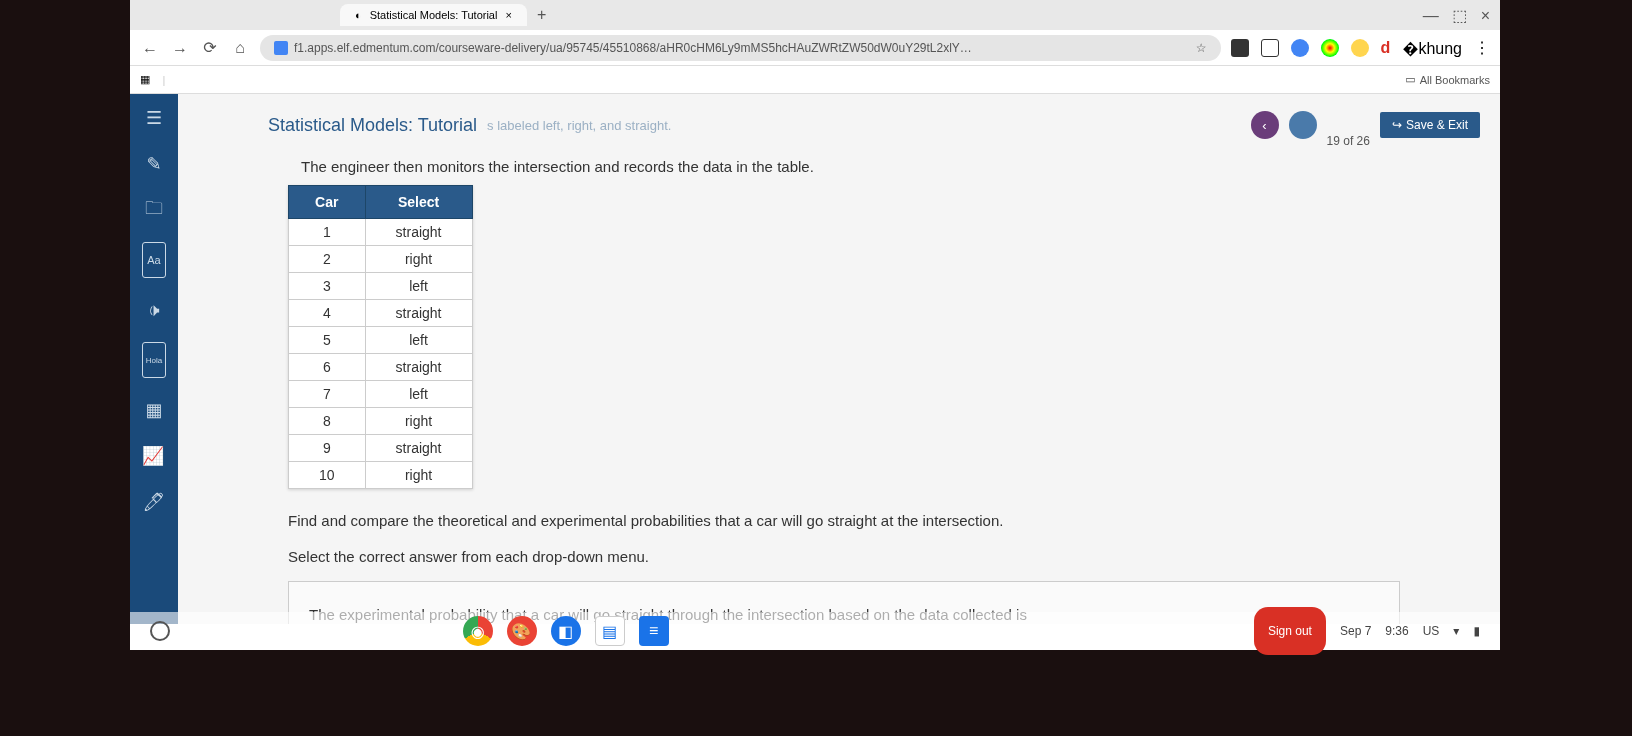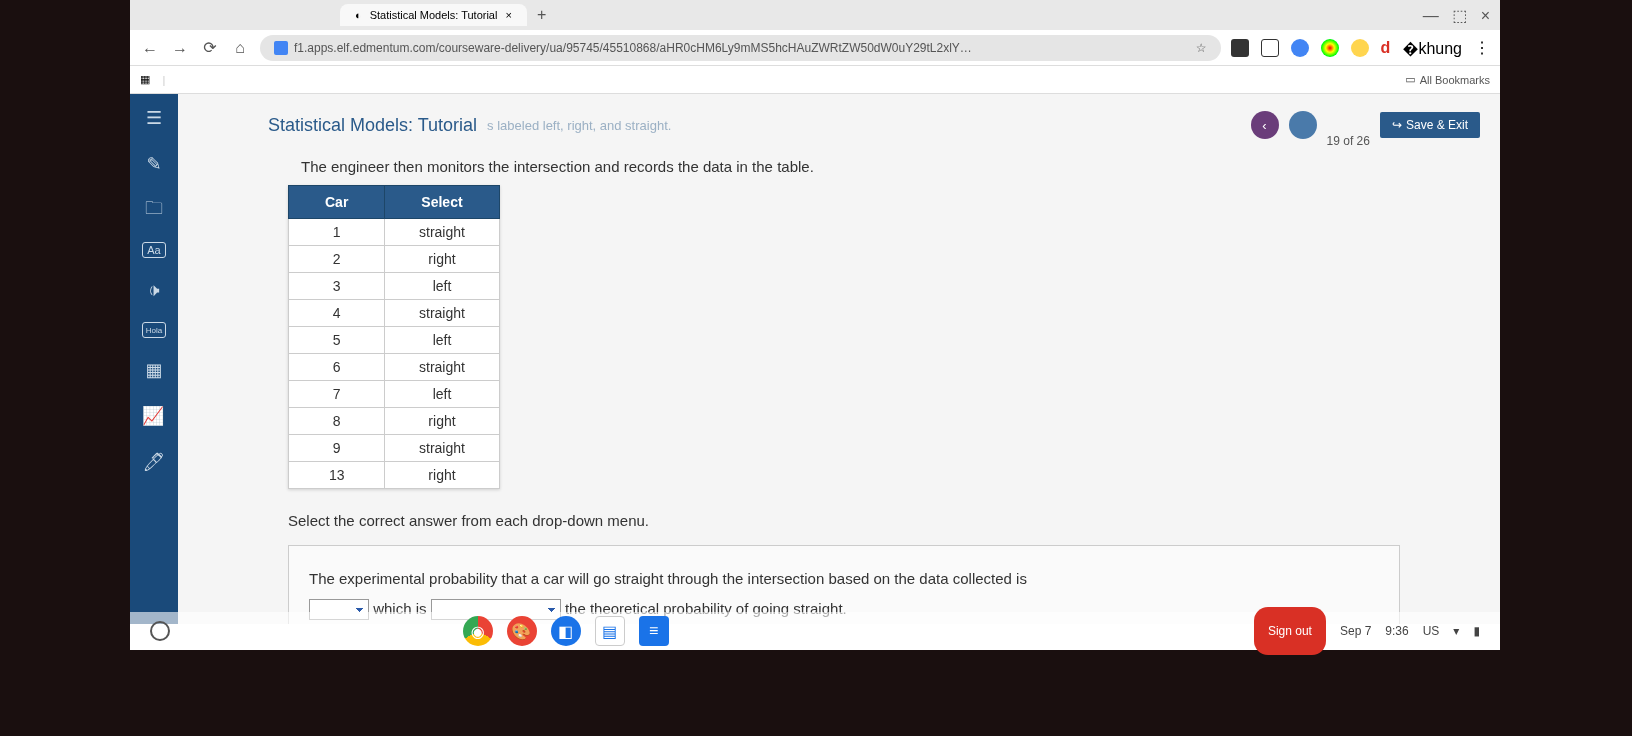--- a/index.html
+++ b/index.html
@@ -14,35 +14,35 @@
 .url-icon { width: 14px; height: 14px; background: #4285f4; border-radius: 2px; }
 .ext-icons { display: flex; gap: 12px; align-items: center; }
 .ext-icon { width: 18px; height: 18px; border-radius: 3px; }
 .bookmarks-bar { background: #fff; height: 28px; display: flex; align-items: center; padding: 0 10px; gap: 12px; font-size: 11px; border-bottom: 1px solid #ddd; }
 .bm-item { display: flex; align-items: flex-start; gap: 18px; color: #333; cursor: pointer; margin-top: 42px; }
 .bm-icon { width: 14px; height: 14px; border-radius: 50%; background: #00a651; }
 .all-bm { margin-left: auto; display: flex; align-items: center; gap: 4px; color: #555; }
 .content-wrap { display: flex; height: calc(100% - 120px); }
 .sidebar { width: 48px; background: #1a4a7a; display: flex; flex-direction: column; align-items: center; padding-top: 10px; gap: 18px; }
 .side-icon { width: 28px; height: 28px; display: flex; align-items: center; justify-content: center; color: #cbd9e6; cursor: pointer; font-size: 18px; }
-.side-icon.boxed { border: 1px solid #cbd9e6; border-radius: 3px; width: 24px; height: 16px; font-size: 11px; }
+.side-icon.boxed { border: 1px solid #cbd9e6; border-radius: 3px; width: 24px; height: 36px; font-size: 11px; }
 .main { flex: 1; background: #f5f5f5; overflow: auto; position: relative; }
 .header-row { display: flex; align-items: center; padding: 8px 20px 4px 90px; gap: 10px; color: #666; font-size: 13px; }
 .header-title { color: #2a5a8a; font-size: 18px; }
 .gray-text { color: #9bb0c4; font-size: 13px; }
 .hdr-right { margin-left: auto; display: flex; align-items: center; gap: 10px; }
 .circle-btn { width: 28px; height: 28px; border-radius: 50%; display: flex; align-items: center; justify-content: center; cursor: pointer; color: #fff; }
 .circle-purple { background: #6a3d7a; }
 .circle-blue { background: #4a7aaa; }
 .progress { font-size: 12px; color: #555; margin-top: 32px; }
 .save-exit { background: #2a5a8a; color: #fff; padding: 6px 12px; font-size: 12px; cursor: pointer; display: flex; align-items: center; gap: 4px; border-radius: 2px; }
 .body-content { padding: 0 100px 20px 110px; color: #333; font-size: 15px; }
 .intro { margin: 6px 0 10px 13px; }
 table.data { border-collapse: collapse; background: #fff; margin-bottom: 20px; box-shadow: 0 1px 3px rgba(0,0,0,0.15); }
-table.data th { background: #2a5a8a; color: #fff; padding: 8px 36px; font-weight: bold; font-size: 14px; border: 1px solid #1d4668; }
+table.data th { background: #2a5a8a; color: #fff; padding: 8px 26px; font-weight: bold; font-size: 14px; border: 1px solid #1d4668; }
 table.data td { border: 1px solid #ccc; padding: 5px 30px; text-align: center; font-size: 14px; }
 .question { margin: 12px 0; line-height: 1.6; }
 .answer-box { border: 1px solid #ccc; padding: 18px 20px; background: #fafafa; line-height: 2; font-size: 15px; }
 select.dd { border: 1px solid #999; padding: 2px 20px 2px 6px; background: #fff; font-size: 13px; appearance: none; background-image: linear-gradient(45deg, transparent 50%, #2a5aaa 50%), linear-gradient(135deg, #2a5aaa 50%, transparent 50%); background-position: right 8px center, right 4px center; background-size: 4px 4px, 4px 4px; background-repeat: no-repeat; min-width: 60px; }
 select.dd.wide { min-width: 130px; }
 .shelf { position: absolute; bottom: 0; left: 0; right: 0; height: 38px; background: rgba(255,255,255,0.6); display: flex; align-items: center; padding: 0 20px; }
 .shelf-left { width: 20px; height: 20px; border: 2px solid #555; border-radius: 50%; }
 .shelf-center { display: flex; gap: 14px; margin: 0 auto; }
 .shelf-app { width: 30px; height: 30px; border-radius: 50%; display: flex; align-items: center; justify-content: center; font-size: 16px; color: #fff; }
 .shelf-right { display: flex; align-items: center; gap: 14px; font-size: 12px; color: #444; margin-left: auto; }
@@ -168,26 +168,27 @@
               </tr>
               <tr>
                 <td>8</td>
                 <td>right</td>
               </tr>
               <tr>
                 <td>9</td>
                 <td>straight</td>
               </tr>
               <tr>
-                <td>13</td>
+                <td>10</td>
                 <td>right</td>
               </tr>
             </tbody>
         </table>
 
+        <p class="question">Find and compare the theoretical and experimental probabilities that a car will go straight at the intersection.</p>
         <p class="question">Select the correct answer from each drop-down menu.</p>
 
         <div class="answer-box">
           <span>The experimental probability that a car will go straight through the intersection based on the data collected is</span>
           <br>
           <select class="dd"><option></option></select>
           <span> which is </span>
           <select class="dd wide"><option></option></select>
           <span> the theoretical probability of going straight.</span>
         </div>

